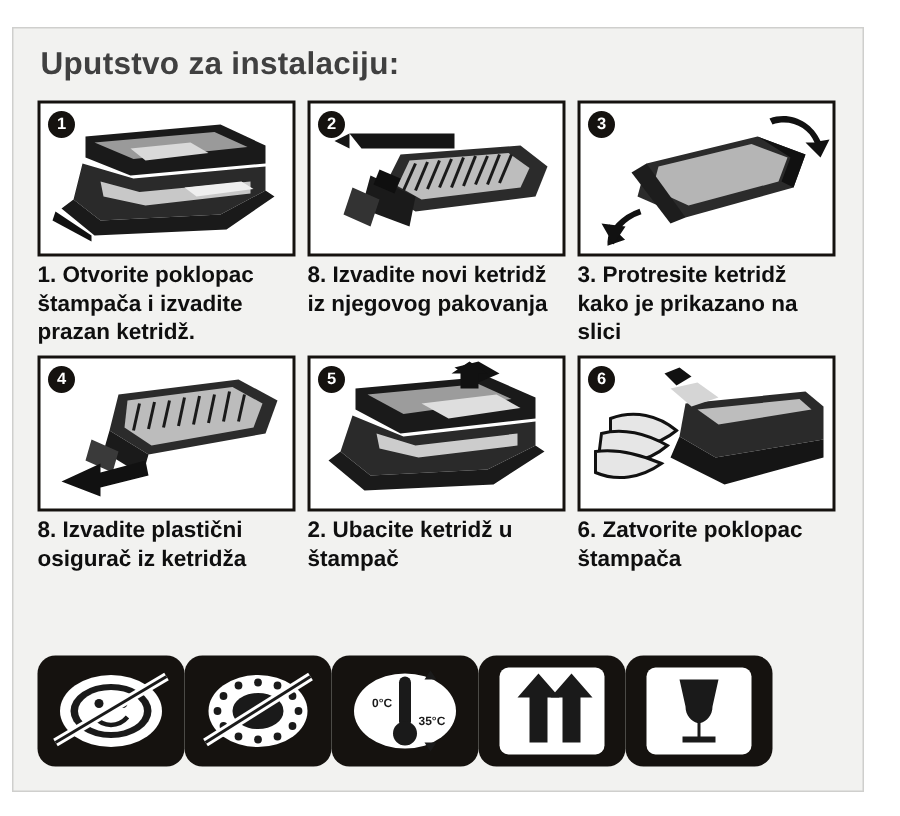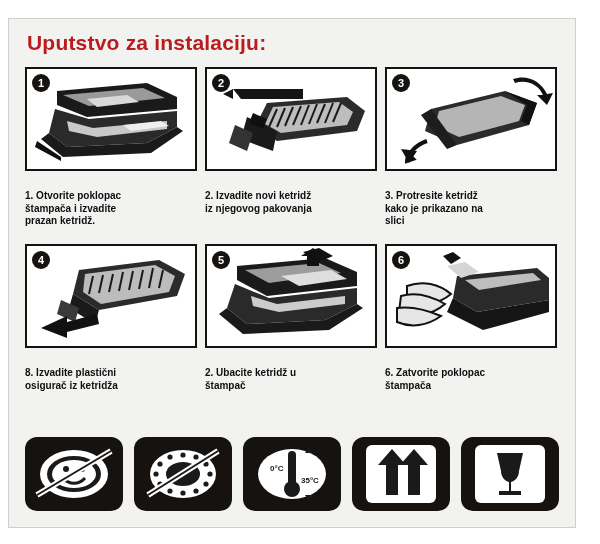--- a/index.html
+++ b/index.html
@@ -14,21 +14,21 @@
     left:8px;top:18px;
     width:566px;height:508px;
     background:#f2f2f0;
     border:1px solid #cfcfcd;
   }
   .title{
     position:absolute;
     left:18px;top:12px;
     font-size:21px;
     font-weight:bold;
-    color:#b91c1c;
+    color:#404040;
     letter-spacing:0.2px;
   }
   .grid{
     position:absolute;
     left:16px;top:48px;
     width:534px;
   }
   .row{
     display:flex;
     gap:8px;
@@ -51,35 +51,35 @@
     border-radius:50%;
     background:#15120f;
     color:#ffffff;
     font-size:11px;
     font-weight:bold;
     line-height:18px;
     text-align:center;
     z-index:5;
   }
   .caption{
-    margin-top:19px;
-    font-size:10px;
+    margin-top:4px;
+    font-size:15px;
     font-weight:bold;
     color:#0f0f0f;
     line-height:1.25;
     min-height:48px;
     white-space:pre-line;
   }
   .icons{
     position:absolute;
     left:16px;
     bottom:16px;
     width:534px;
     display:flex;
-    justify-content:space-between;
+    justify-content:flex-start;
   }
   .icon-box{
     width:98px;height:74px;
     background:#15120f;
     border-radius:12px;
     position:relative;
     overflow:hidden;
   }
   svg{display:block;}
 </style>
@@ -130,21 +130,21 @@
                 <path d="M110 35 L102 55"></path>
               <path d="M118 35 L110 54"></path>
                 <path d="M126 34 L118 54"></path>
                 <path d="M134 34 L126 53"></path>
             </g>
             <path d="M40 48 L70 62 L66 82 L34 70 Z" fill="#1a1a1a"></path>
             <path d="M28 56 L46 64 L40 82 L22 74 Z" fill="#333"></path>
             <path d="M46 44 L60 50 L56 60 L42 54 Z" fill="#0f0f0f"></path>
           </svg>
         </div>
-        <div class="caption">2. Izvadite novi ketridž
+        <div class="caption">8. Izvadite novi ketridž
 iz njegovog pakovanja</div>
       </div>
 
       <div class="cell">
         <div class="panel">
           <div class="badge">3</div>
           <svg width="168" height="96" viewBox="0 0 168 96">
             <path d="M44 40 L118 22 L150 34 L142 56 L70 76 L38 62 Z" fill="#2b2b2b"></path>
             <path d="M52 42 L114 27 L138 36 L132 52 L72 68 L48 57 Z" fill="#b5b5b5"></path>
             <path d="M44 40 L70 76 L60 80 L34 46 Z" fill="#1d1d1d"></path>

